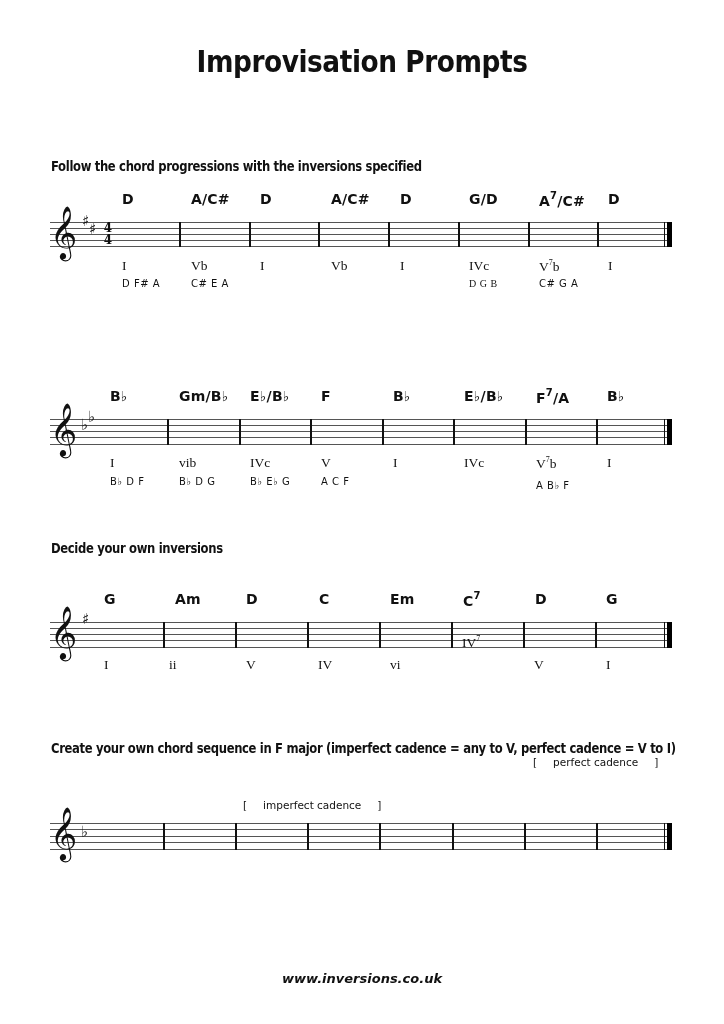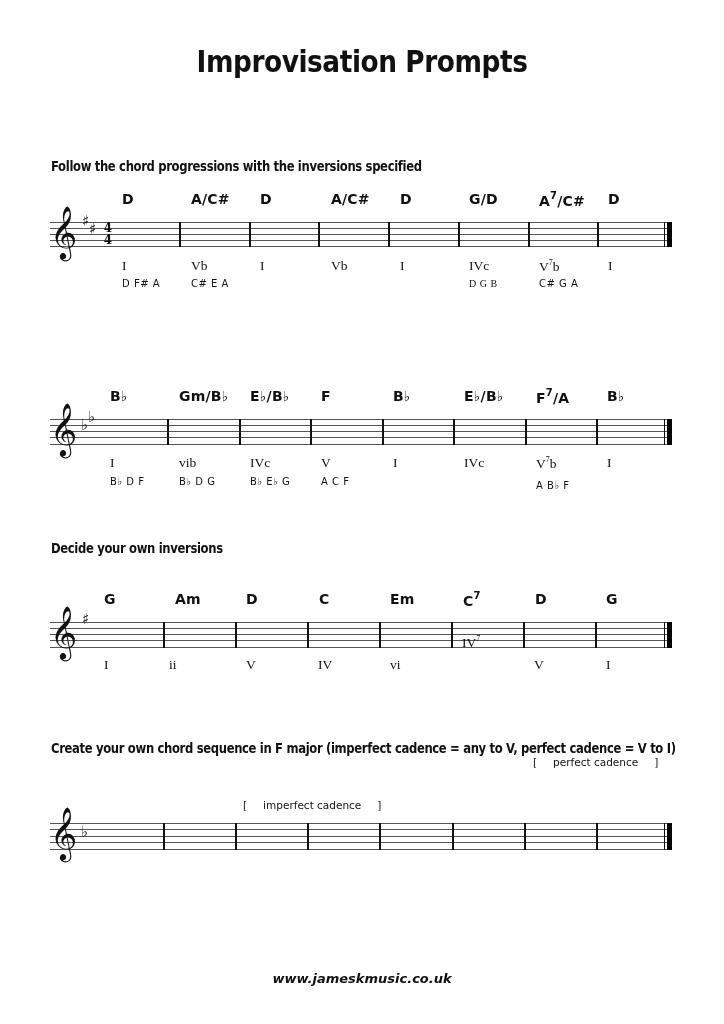--- a/index.html
+++ b/index.html
@@ -189,13 +189,13 @@
   <div class="barline" style="left:235px; top:823px; height:27px;"></div>
   <div class="barline" style="left:307px; top:823px; height:27px;"></div>
   <div class="barline" style="left:379px; top:823px; height:27px;"></div>
   <div class="barline" style="left:452px; top:823px; height:27px;"></div>
   <div class="barline" style="left:524px; top:823px; height:27px;"></div>
   <div class="barline" style="left:596px; top:823px; height:27px;"></div>
   <div class="final-thin" style="left:664px; top:823px; height:27px;"></div>
   <div class="final-thick" style="left:667px; top:823px; height:27px;"></div>
 </div>
 
-<div class="abs footer">www.jameskmusic.co.uk</div>
+<div class="abs footer">www.inversions.co.uk</div>
 
 </body></html>

